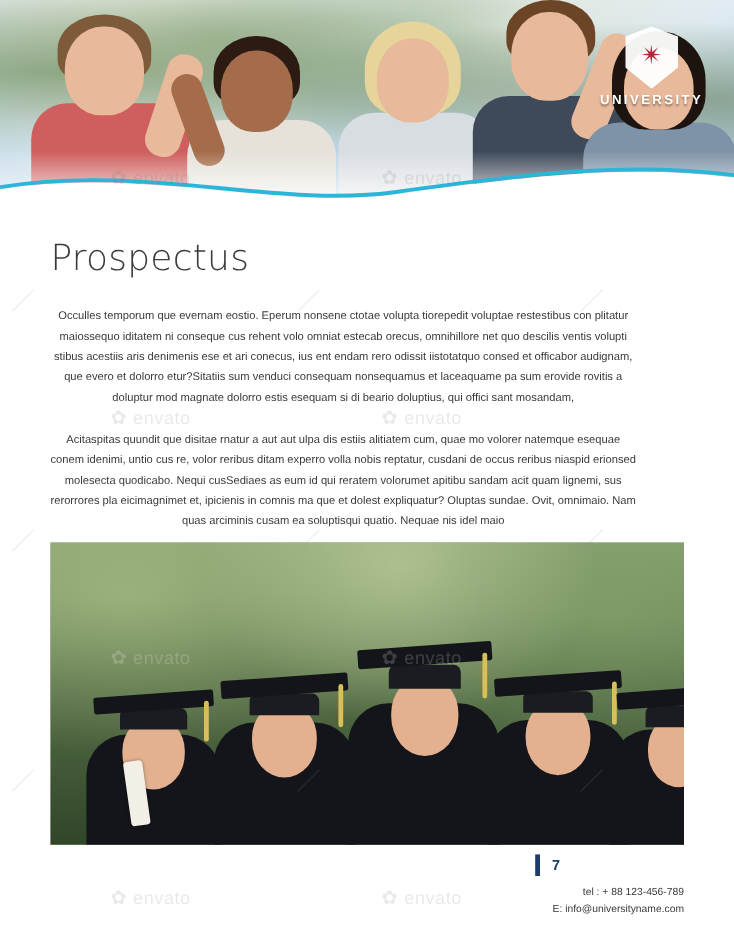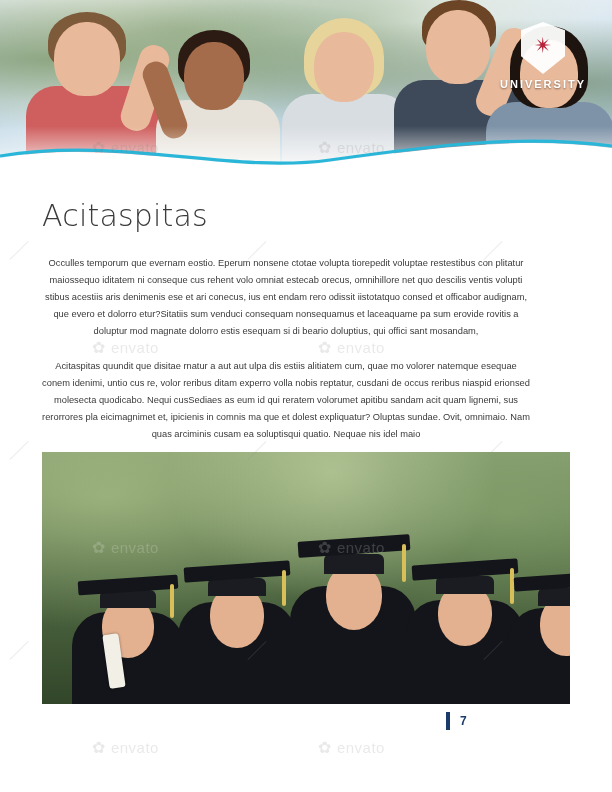--- a/index.html
+++ b/index.html
@@ -374,21 +374,21 @@
 
   <div class="logo">
     <div class="shield">
       <div class="shield-bg"></div>
       <div class="star">✴</div>
     </div>
     <div class="logo-name">UNIVERSITY</div>
   </div>
 
   <div class="content">
-    <h1 class="title">Acitaspitas</h1>
+    <h1 class="title">Prospectus</h1>
     <p class="para">Occulles temporum que evernam eostio. Eperum nonsene ctotae volupta tiorepedit voluptae restestibus con plitatur maiossequo iditatem ni conseque cus rehent volo omniat estecab orecus, omnihillore net quo descilis ventis volupti stibus acestiis aris denimenis ese et ari conecus, ius ent endam rero odissit iistotatquo consed et officabor audignam, que evero et dolorro etur?Sitatiis sum venduci consequam nonsequamus et laceaquame pa sum erovide rovitis a doluptur mod magnate dolorro estis esequam si di beario doluptius, qui offici sant mosandam,</p>
     <p class="para">Acitaspitas quundit que disitae rnatur a aut aut ulpa dis estiis alitiatem cum, quae mo volorer natemque esequae conem idenimi, untio cus re, volor reribus ditam experro volla nobis reptatur, cusdani de occus reribus niaspid erionsed molesecta quodicabo. Nequi cusSediaes as eum id qui reratem volorumet apitibu sandam acit quam lignemi, sus rerorrores pla eicimagnimet et, ipicienis in comnis ma que et dolest expliquatur? Oluptas sundae. Ovit, omnimaio. Nam quas arciminis cusam ea soluptisqui quatio. Nequae nis idel maio</p>
   </div>
 
   <div class="photo2">
     <div class="bg-blur"></div>
 
     <div class="grad g1">
       <div class="gown"></div>
         <div class="face"></div>
@@ -423,20 +423,24 @@
         <div class="face"></div>
         <div class="cap-crown"></div>
         <div class="cap-board"></div>
     </div>
   </div>
 
   <div class="footer">
     <div class="page-num-wrap">
       <div class="page-bar"></div>
       <div class="page-num">7</div>
+    </div>
+    <div class="contact">
+      <div>tel : + 88 123-456-789</div>
+      <div>E: info@universityname.com</div>
     </div>
   </div>
 
   <div class="wm" style="left:92px; top:138px;"><span class="leaf">✿</span><span>envato</span></div>
   <div class="wm" style="left:318px; top:138px;"><span class="leaf">✿</span><span>envato</span></div>
   <div class="wm" style="left:92px; top:338px;"><span class="leaf">✿</span><span>envato</span></div>
   <div class="wm" style="left:318px; top:338px;"><span class="leaf">✿</span><span>envato</span></div>
   <div class="wm" style="left:92px; top:538px; color:rgba(255,255,255,0.18);"><span class="leaf">✿</span><span>envato</span></div>
   <div class="wm" style="left:318px; top:538px; color:rgba(255,255,255,0.18);"><span class="leaf">✿</span><span>envato</span></div>
   <div class="wm" style="left:92px; top:738px;"><span class="leaf">✿</span><span>envato</span></div>

